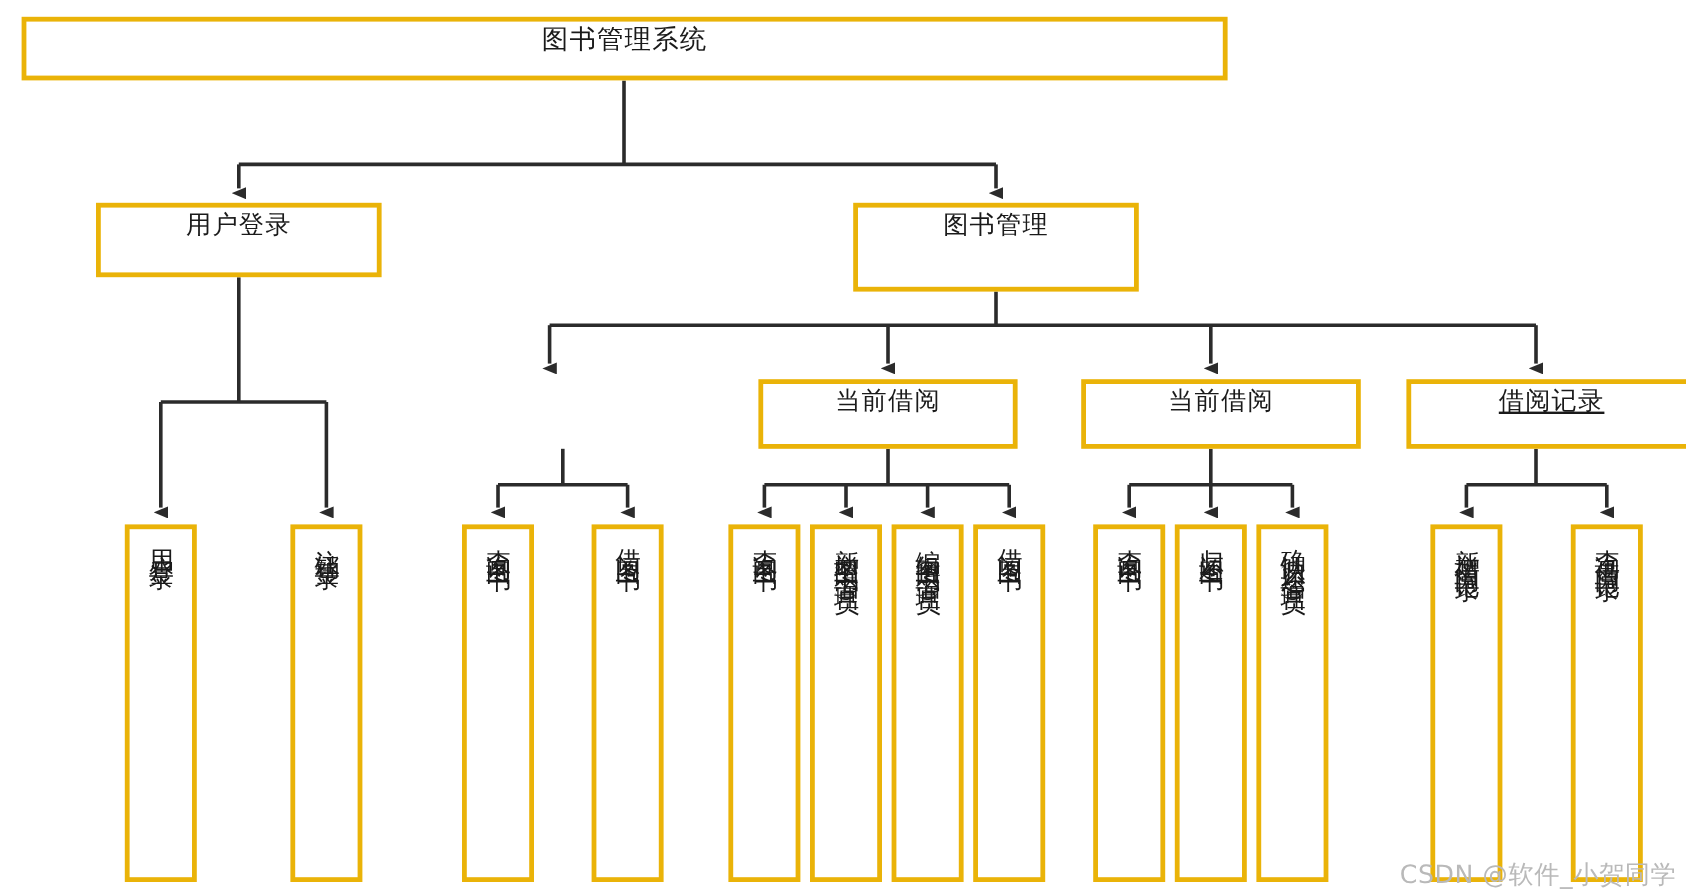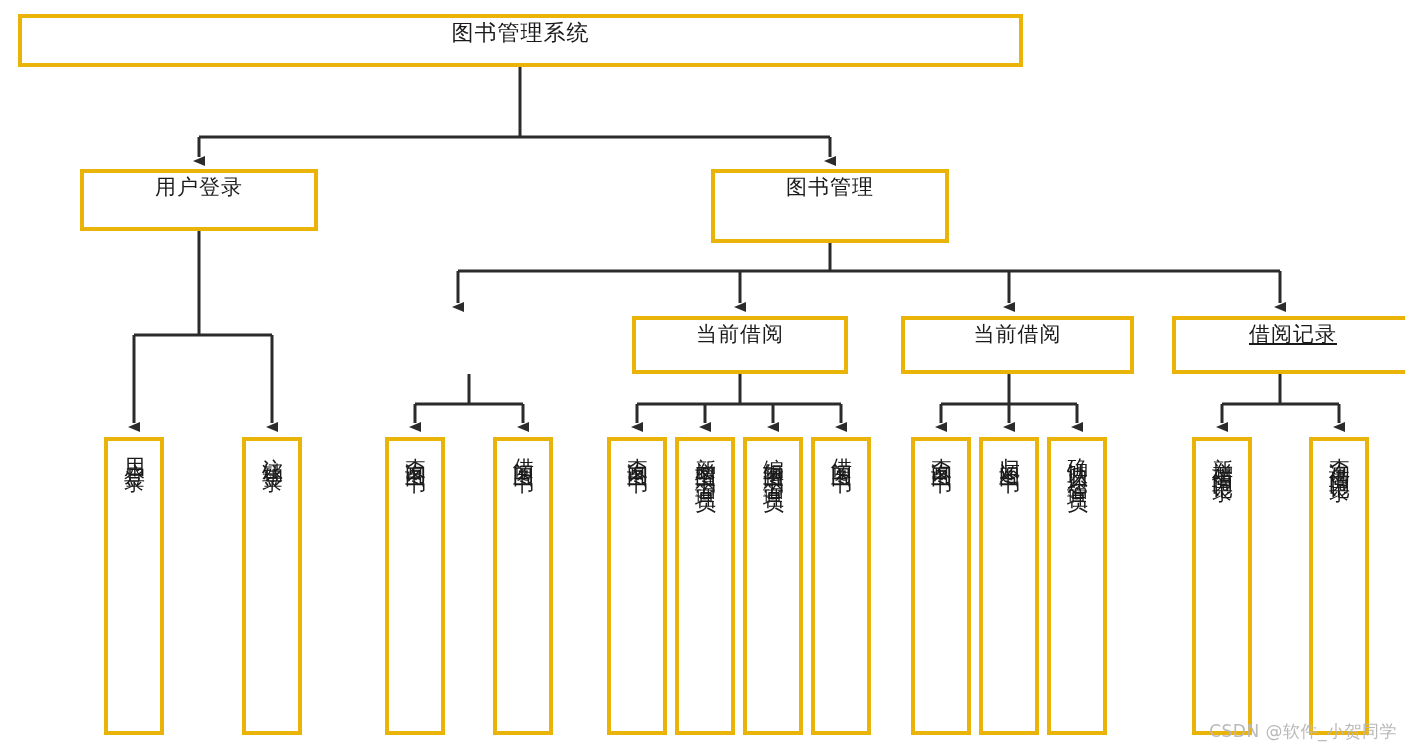--- a/index.html
+++ b/index.html
@@ -50,21 +50,21 @@
     white-space: nowrap;
     text-align: center;
   }
   .node.root {
     font-size: 22px;
   }
   .watermark {
     position: absolute;
     right: 8px;
     bottom: 4px;
-    font-size: 17px;
+    font-size: 21px;
     color: #b9b9b9;
     letter-spacing: 0.5px;
     white-space: nowrap;
   }
 </style>
 </head>
 <body>
 
 <div id="canvas">
 

